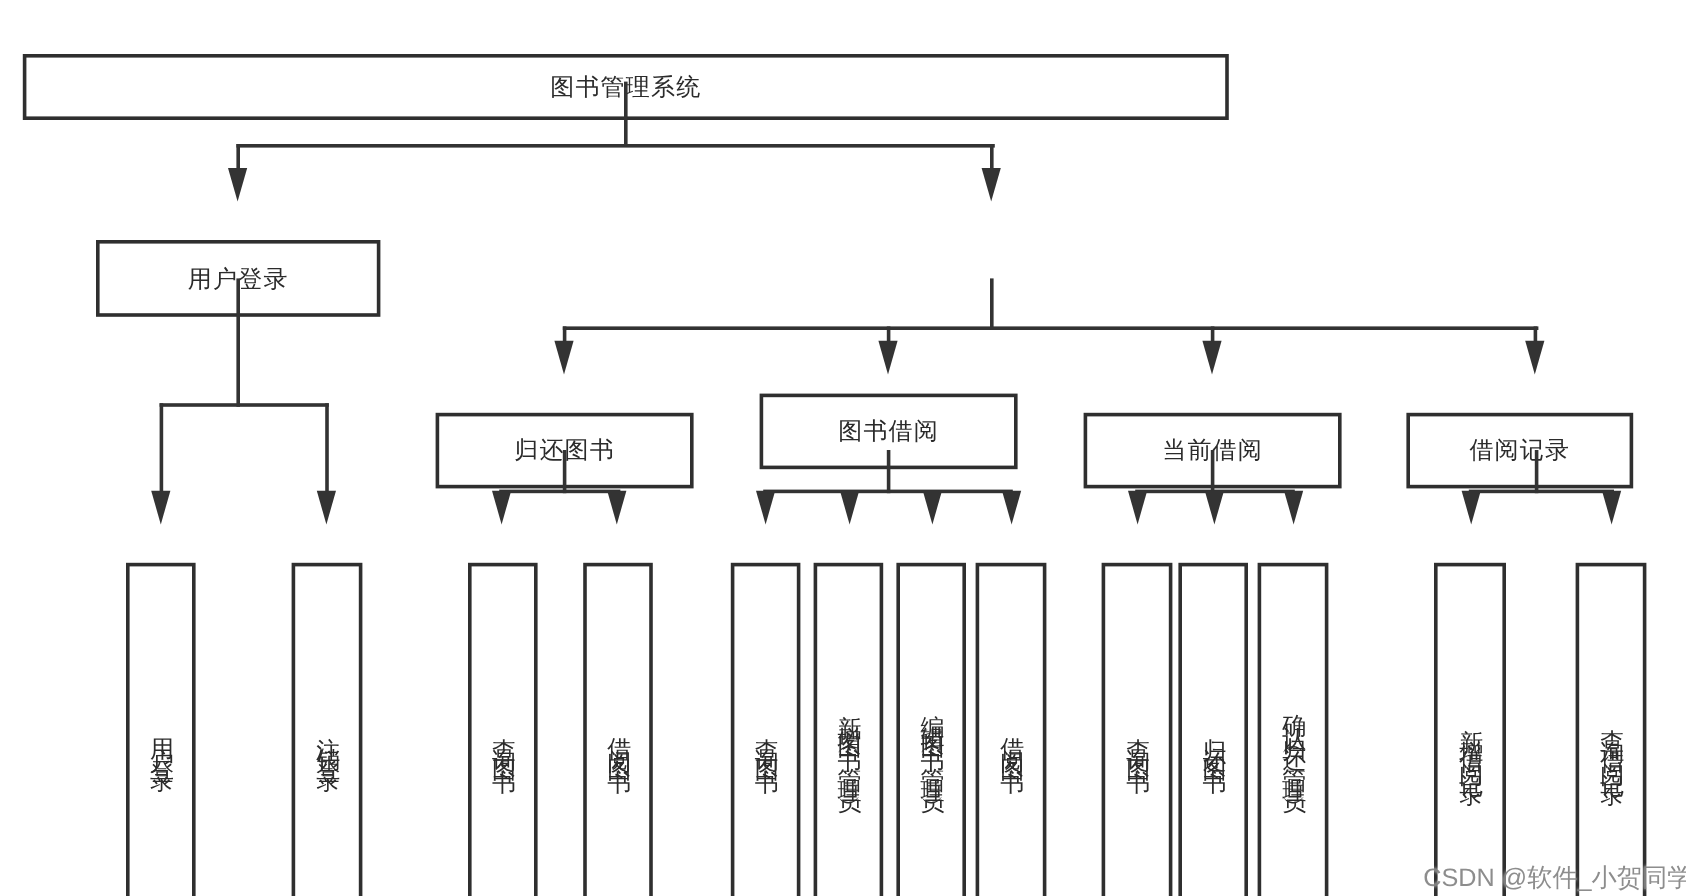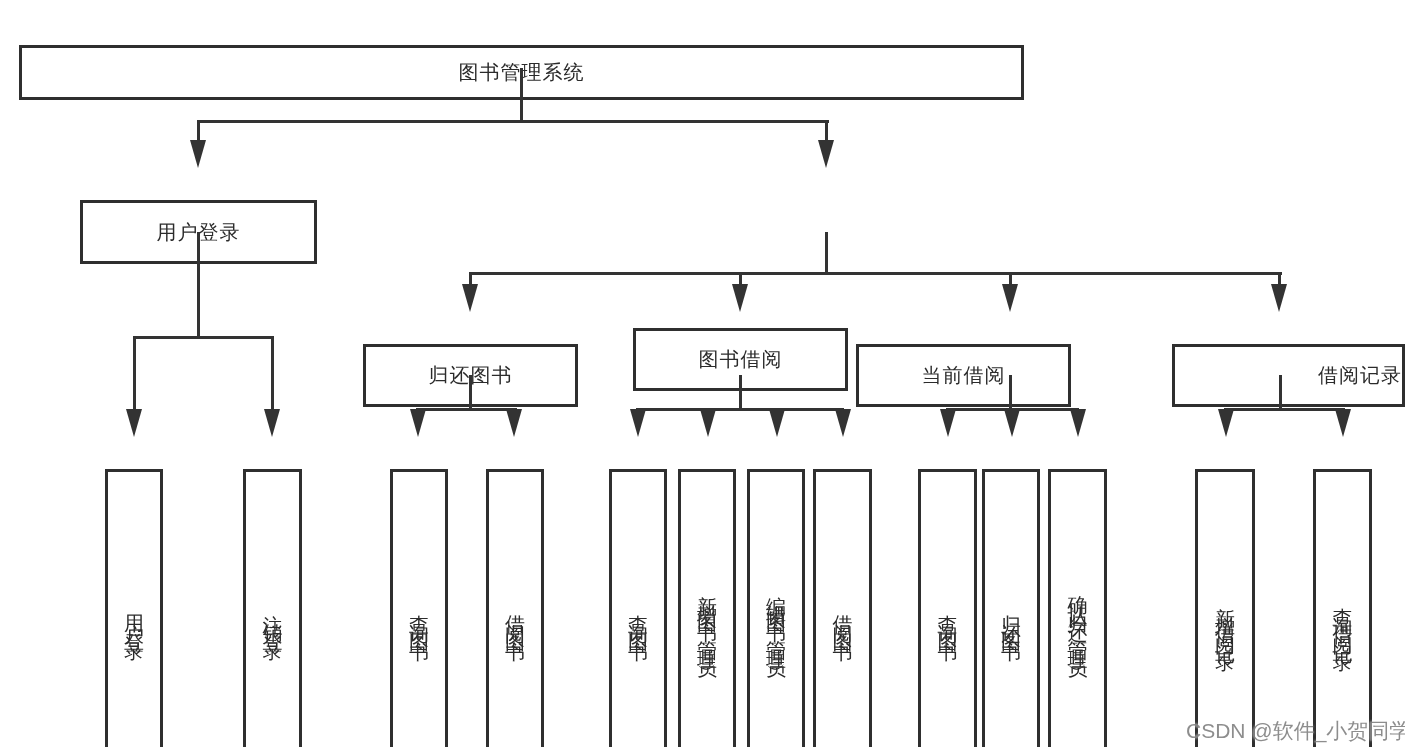--- a/index.html
+++ b/index.html
@@ -66,24 +66,24 @@
   <div class="tri" style="left:1002px;top:284px;"></div>
   <div class="vl" style="left:1278px;top:272px;height:16px;"></div>
   <div class="tri" style="left:1271px;top:284px;"></div>
 
   <div class="box" style="left:363px;top:312px;width:215px;height:63px;">
     <span>归还图书</span>
   </div>
   <div class="box" style="left:633px;top:296px;width:215px;height:63px;">
     <span>图书借阅</span>
   </div>
-  <div class="box" style="left:856px;top:312px;width:215px;height:63px;">
+  <div class="box" style="left:903px;top:312px;width:215px;height:63px;">
     <span>当前借阅</span>
   </div>
-  <div class="box" style="left:1172px;top:312px;width:233px;height:63px;justify-content:flex-end;">
+  <div class="box" style="left:1172px;top:312px;width:189px;height:63px;">
     <span>借阅记录</span>
   </div>
 
   <div class="vl" style="left:469px;top:375px;height:36px;"></div>
   <div class="hl" style="left:416px;top:408px;width:101px;"></div>
   <div class="tri" style="left:410px;top:409px;"></div>
   <div class="tri" style="left:506px;top:409px;"></div>
 
   <div class="vl" style="left:739px;top:375px;height:36px;"></div>
   <div class="hl" style="left:636px;top:408px;width:208px;"></div>

